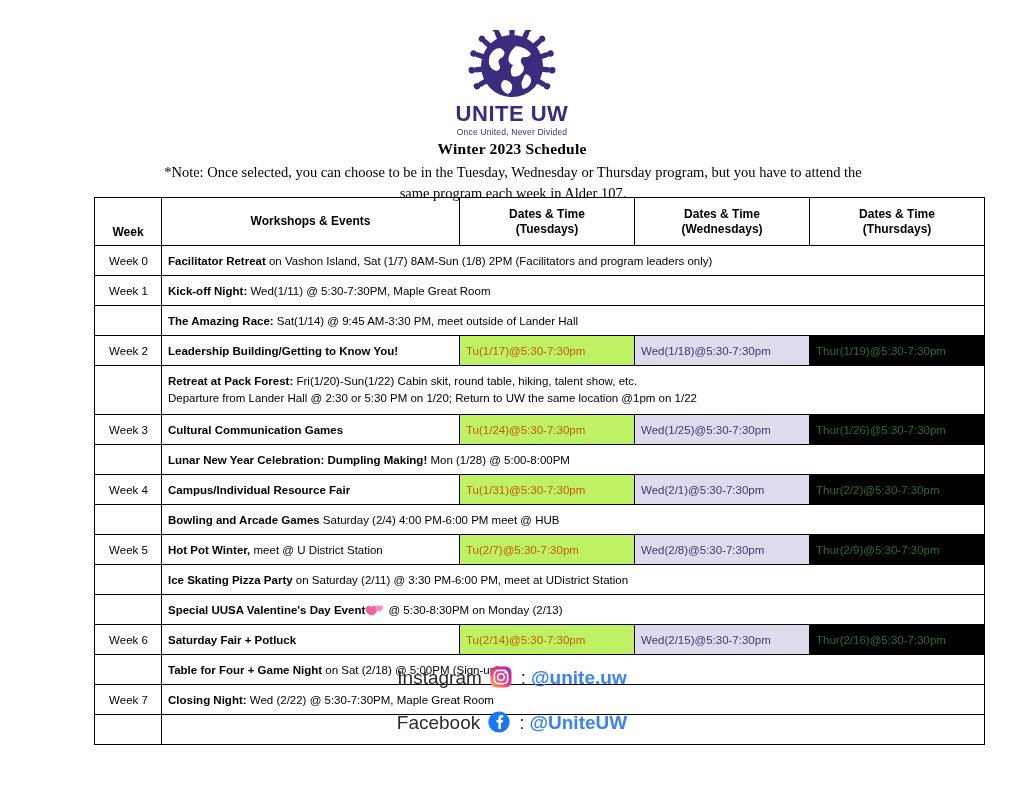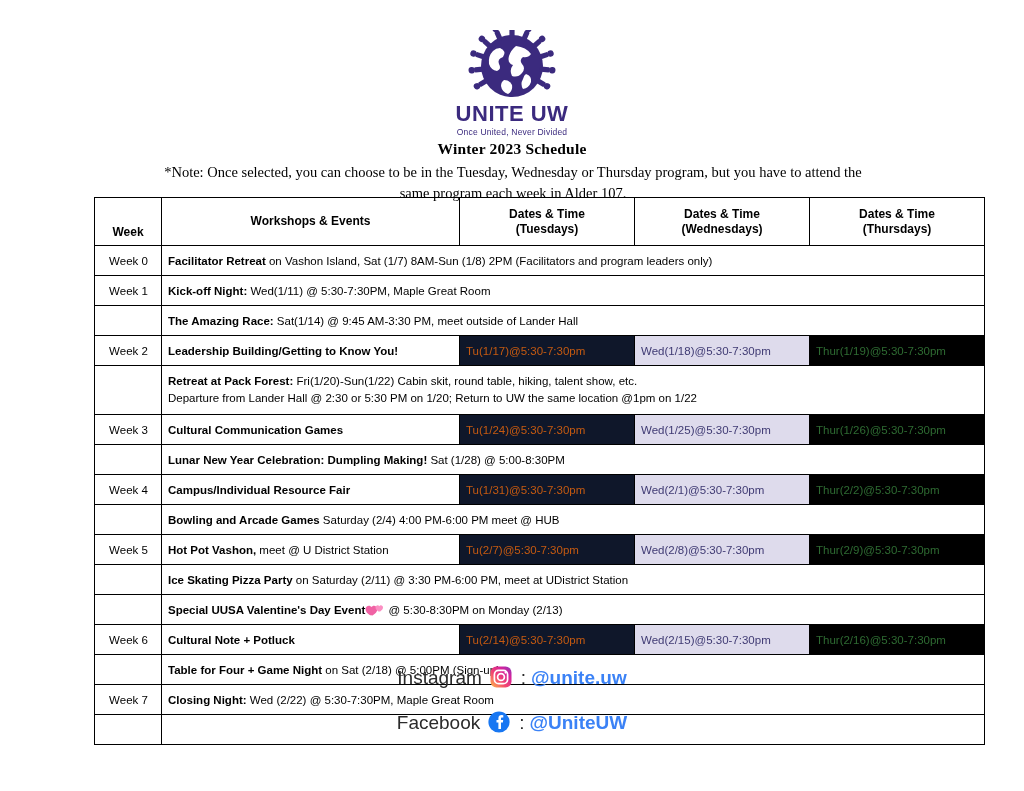--- a/index.html
+++ b/index.html
@@ -115,21 +115,21 @@
   tbody td {
     height: 23px;
   }
   .row-tall td { height: 42px; vertical-align: middle; }
   .ev b { font-weight: bold; }
   .ev .ln { display: block; line-height: 1.5; }
   .day-cell {
     font-size: 11.5px;
     white-space: nowrap;
   }
-  .day-tue   { background: #0f172a; color: #C55A11; }
+  .day-tue   { background: #bef264; color: #C55A11; }
   .day-wed   { background: #DEDBEC; color: #3F3A73; }
   .day-thu   { background: #000000; color: #2E6B32; }
   .heart {
     color: #F26FA8;
     font-size: 13px;
     letter-spacing: -1px;
   }
   .heart svg { vertical-align: -2px; }
 
   
@@ -278,54 +278,54 @@
         </tr>
         <tr>
           <td class="col-week">Week 3</td>
           <td class="col-events ev"><b>Cultural Communication Games</b><span></span></td>
           <td class="col-day day-cell day-tue">Tu(1/24)@5:30-7:30pm</td>
           <td class="col-day day-cell day-wed">Wed(1/25)@5:30-7:30pm</td>
           <td class="col-day day-cell day-thu">Thur(1/26)@5:30-7:30pm</td>
         </tr>
         <tr>
           <td class="col-week"></td>
-          <td class="col-events ev" colspan="4"><b>Lunar New Year Celebration: Dumpling Making!</b><span>  Sat (1/28) @ 5:00-8:30PM</span></td>
+          <td class="col-events ev" colspan="4"><b>Lunar New Year Celebration: Dumpling Making!</b><span>  Mon (1/28) @ 5:00-8:00PM</span></td>
         </tr>
         <tr>
           <td class="col-week">Week 4</td>
           <td class="col-events ev"><b>Campus/Individual Resource Fair</b><span></span></td>
           <td class="col-day day-cell day-tue">Tu(1/31)@5:30-7:30pm</td>
           <td class="col-day day-cell day-wed">Wed(2/1)@5:30-7:30pm</td>
           <td class="col-day day-cell day-thu">Thur(2/2)@5:30-7:30pm</td>
         </tr>
         <tr>
           <td class="col-week"></td>
           <td class="col-events ev" colspan="4"><b>Bowling and Arcade Games</b><span> Saturday (2/4) 4:00 PM-6:00 PM meet @ HUB</span></td>
         </tr>
         <tr>
           <td class="col-week">Week 5</td>
-          <td class="col-events ev"><b>Hot Pot Vashon,</b><span> meet @ U District Station</span></td>
+          <td class="col-events ev"><b>Hot Pot Winter,</b><span> meet @ U District Station</span></td>
           <td class="col-day day-cell day-tue">Tu(2/7)@5:30-7:30pm</td>
           <td class="col-day day-cell day-wed">Wed(2/8)@5:30-7:30pm</td>
           <td class="col-day day-cell day-thu">Thur(2/9)@5:30-7:30pm</td>
         </tr>
         <tr>
           <td class="col-week"></td>
           <td class="col-events ev" colspan="4"><b>Ice Skating Pizza Party</b><span> on Saturday (2/11) @ 3:30 PM-6:00 PM, meet at UDistrict Station</span></td>
         </tr>
         <tr>
           <td class="col-week"></td>
           <td class="col-events ev" colspan="4"><b>Special UUSA Valentine's Day Event</b><span class="heart"><svg viewBox="0 0 22 14" width="20" height="13" aria-hidden="true">
                 <path d="M5.6 13.4C3 11.6.6 9.6.6 6.7.6 4.4 2.3 2.8 4.3 2.8c1.2 0 2.2.6 2.8 1.5.6-.9 1.6-1.5 2.8-1.5 2 0 3.7 1.6 3.7 3.9 0 2.9-2.4 4.9-5 6.7-.5.3-1 .3-1.5 0z" fill="#F062A4"></path>
                 <path d="M14.7 9.1c-1.6-1.1-3.1-2.4-3.1-4.2 0-1.5 1.1-2.5 2.3-2.5.76 0 1.4.38 1.78.95.38-.57 1.02-.95 1.78-.95 1.26 0 2.34 1 2.34 2.5 0 1.8-1.5 3.1-3.1 4.2-.3.2-.64.2-.94 0z" fill="#FB8FC2"></path>
               </svg></span><span> @ 5:30-8:30PM on Monday (2/13)</span></td>
         </tr>
         <tr>
           <td class="col-week">Week 6</td>
-          <td class="col-events ev"><b>Cultural Note + Potluck</b><span></span></td>
+          <td class="col-events ev"><b>Saturday Fair + Potluck</b><span></span></td>
           <td class="col-day day-cell day-tue">Tu(2/14)@5:30-7:30pm</td>
           <td class="col-day day-cell day-wed">Wed(2/15)@5:30-7:30pm</td>
           <td class="col-day day-cell day-thu">Thur(2/16)@5:30-7:30pm</td>
         </tr>
         <tr>
           <td class="col-week"></td>
           <td class="col-events ev" colspan="4"><b>Table for Four + Game Night</b><span> on Sat (2/18) @ 5:00PM (Sign-up)</span></td>
         </tr>
         <tr>
           <td class="col-week">Week 7</td>

